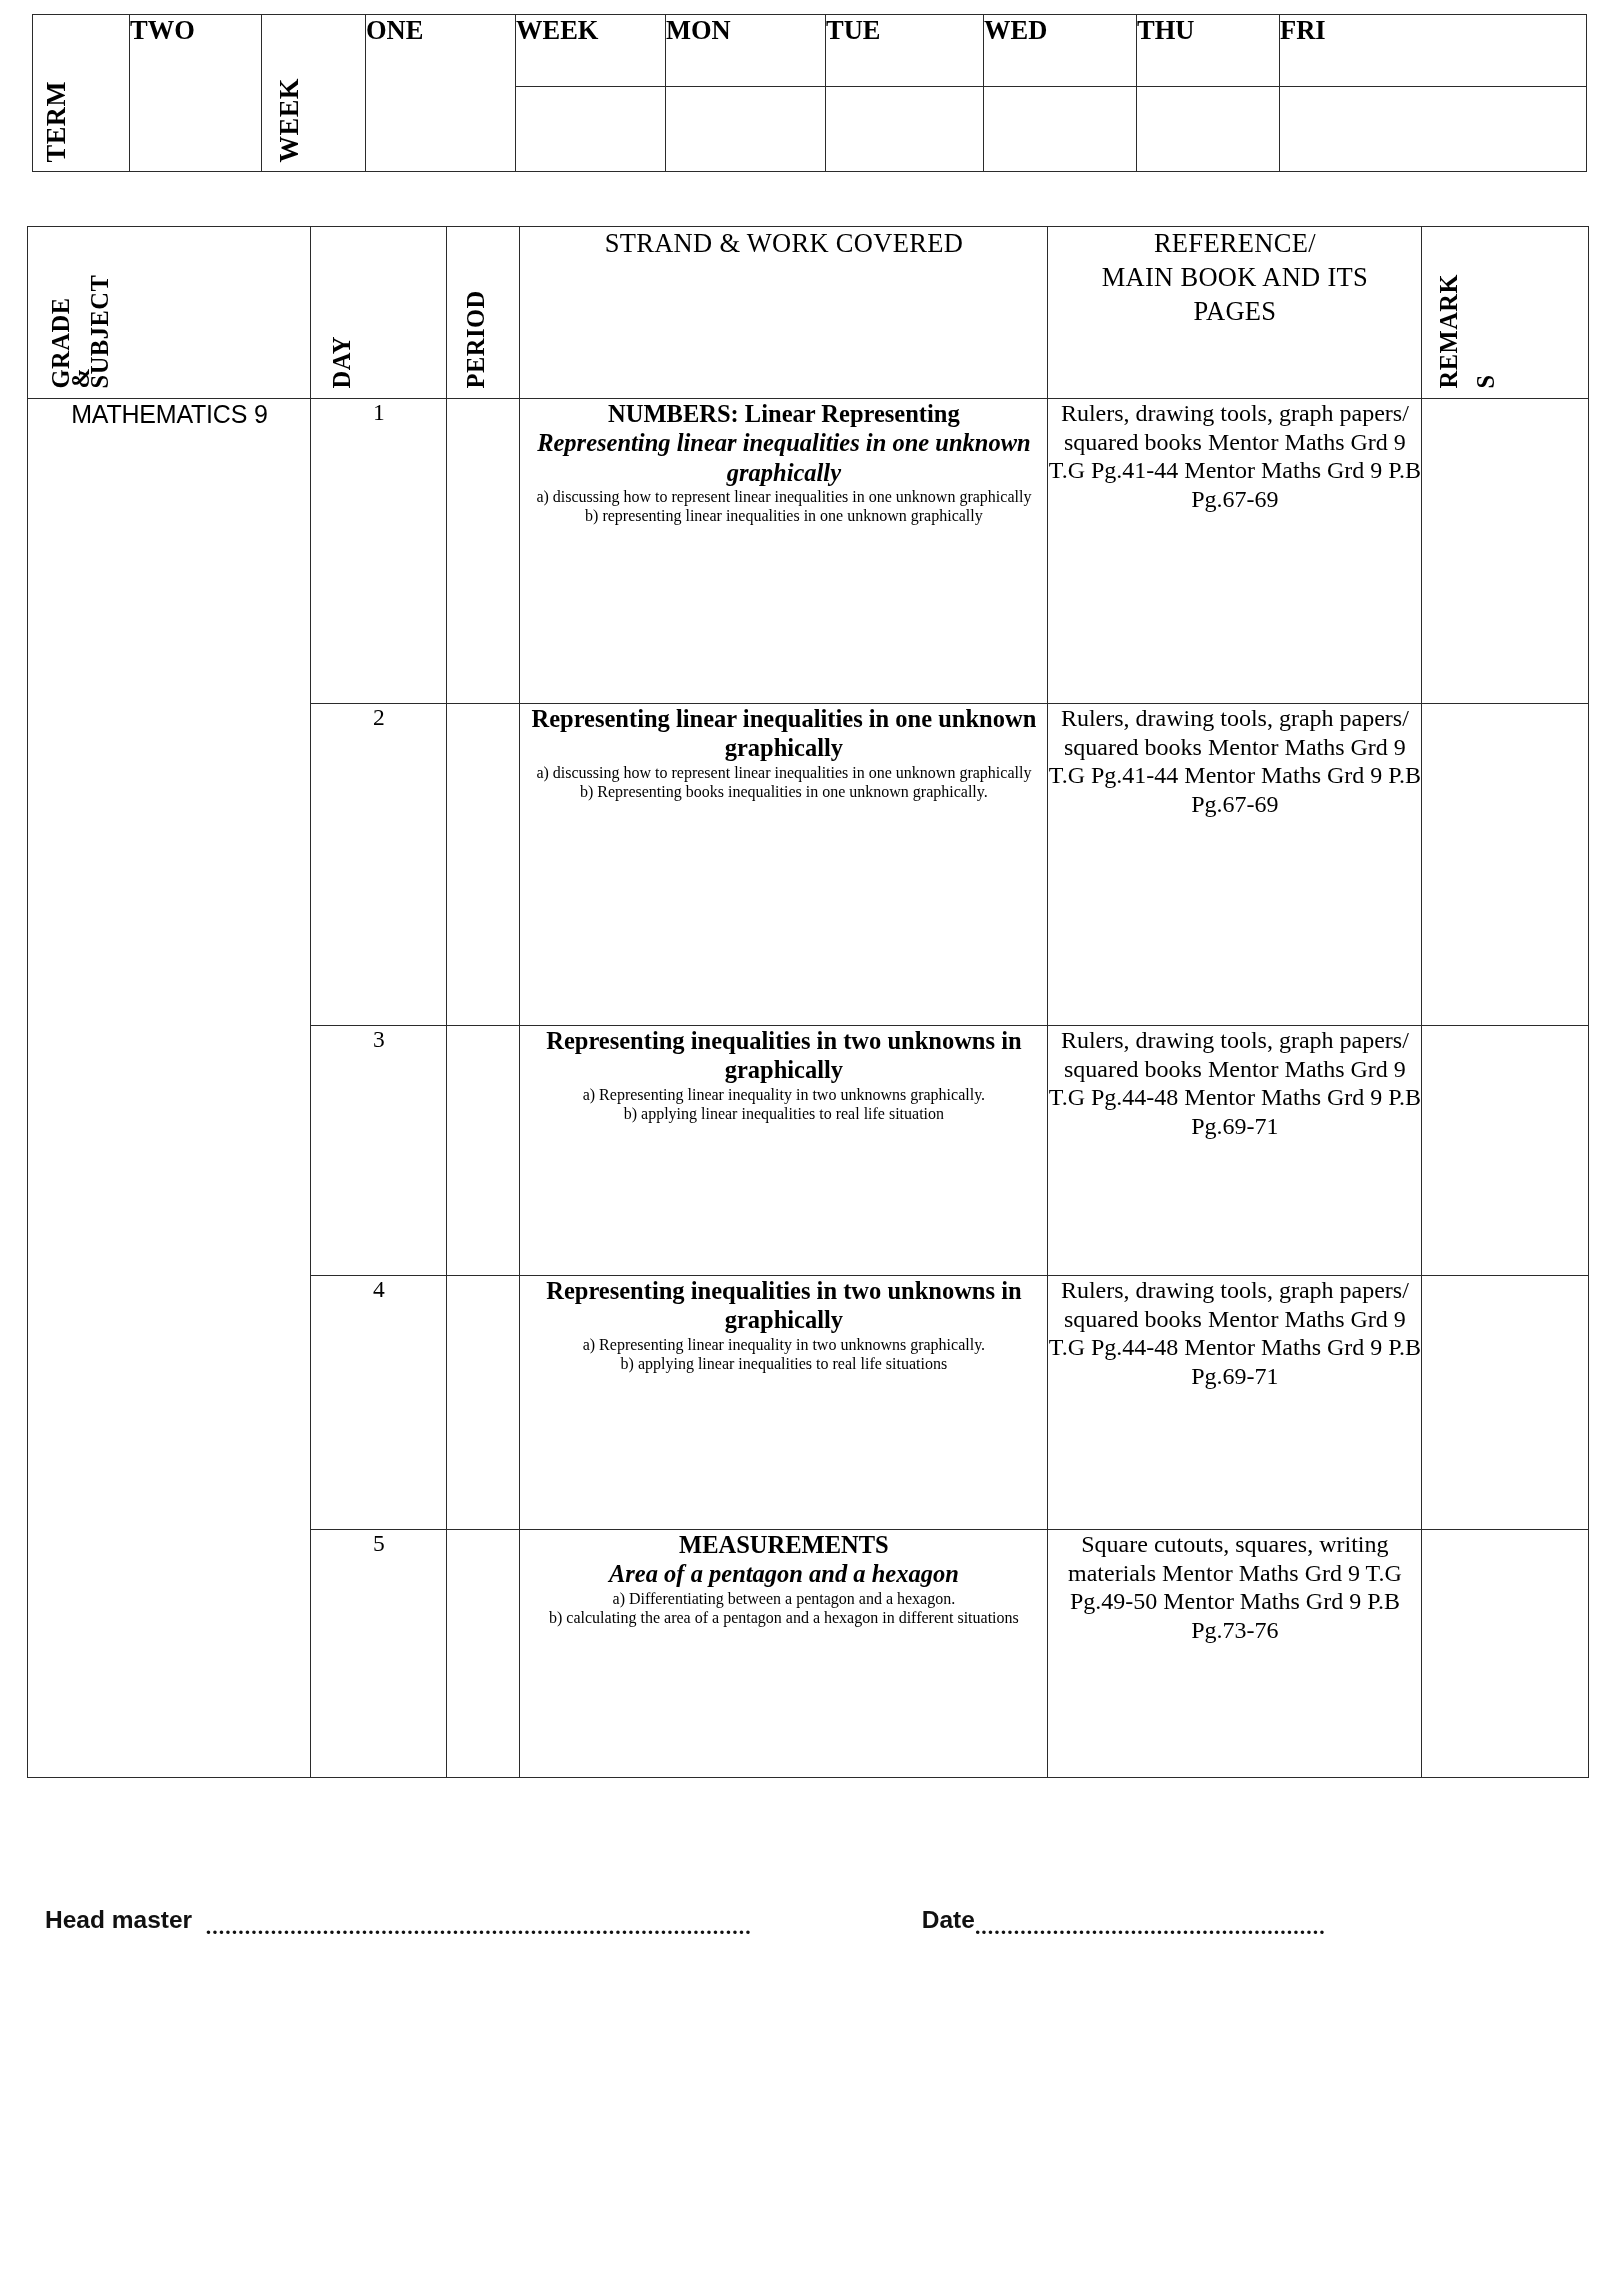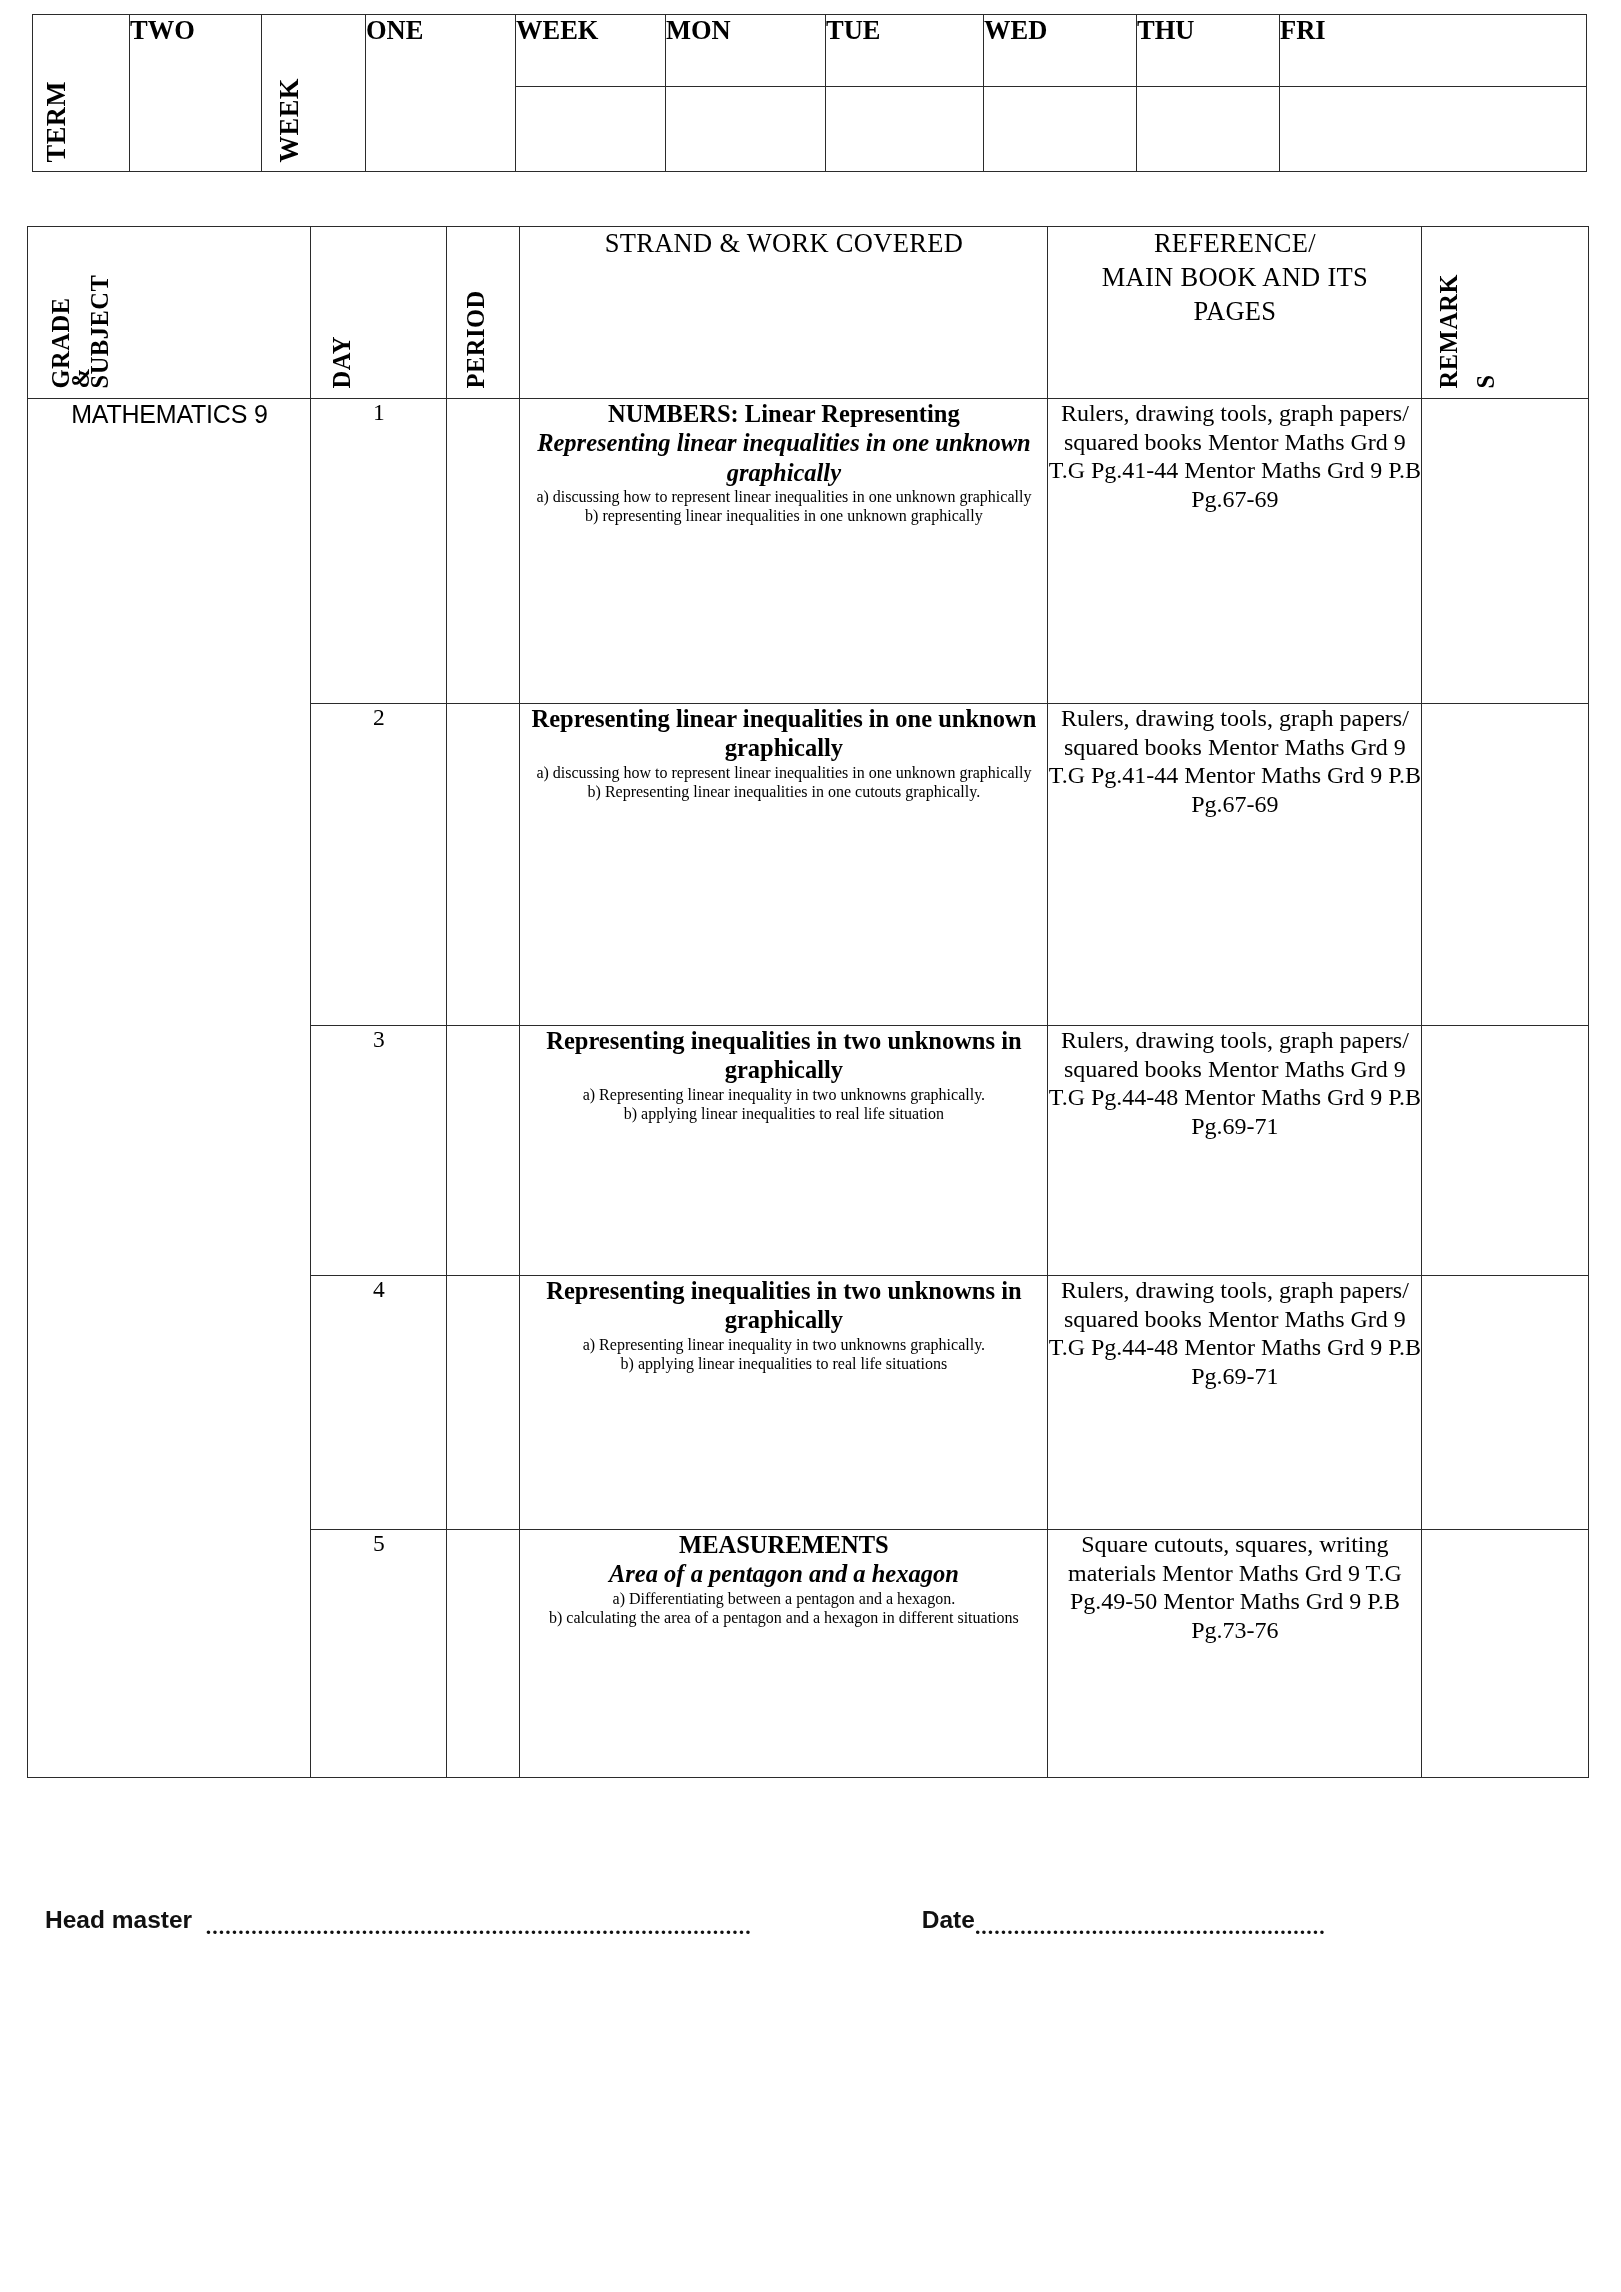--- a/index.html
+++ b/index.html
@@ -283,21 +283,21 @@
       <td></td>
     </tr>
 
     <tr class="row-body">
       <td class="day-cell">2</td>
       <td></td>
       <td class="cell-pad vtop-mid" style="height:321px;">
         <div class="work-title-b">Representing linear inequalities in one unknown graphically</div>
         <div class="work-title-bi"></div>
         <div class="work-body">a) discussing  how to represent linear inequalities in one unknown graphically</div>
-        <div class="work-body">b) Representing linear inequalities in one cutouts graphically.</div>
+        <div class="work-body">b) Representing books inequalities in one unknown graphically.</div>
       </td>
       <td class="ref-body">Rulers, drawing tools, graph papers/ squared books Mentor Maths Grd 9 T.G Pg.41-44 Mentor Maths Grd 9 P.B Pg.67-69</td>
       <td></td>
     </tr>
 
     <tr class="row-body">
       <td class="day-cell">3</td>
       <td></td>
       <td class="cell-pad" style="height:249px;">
         <div class="work-title-b">Representing inequalities in two unknowns in graphically</div>

